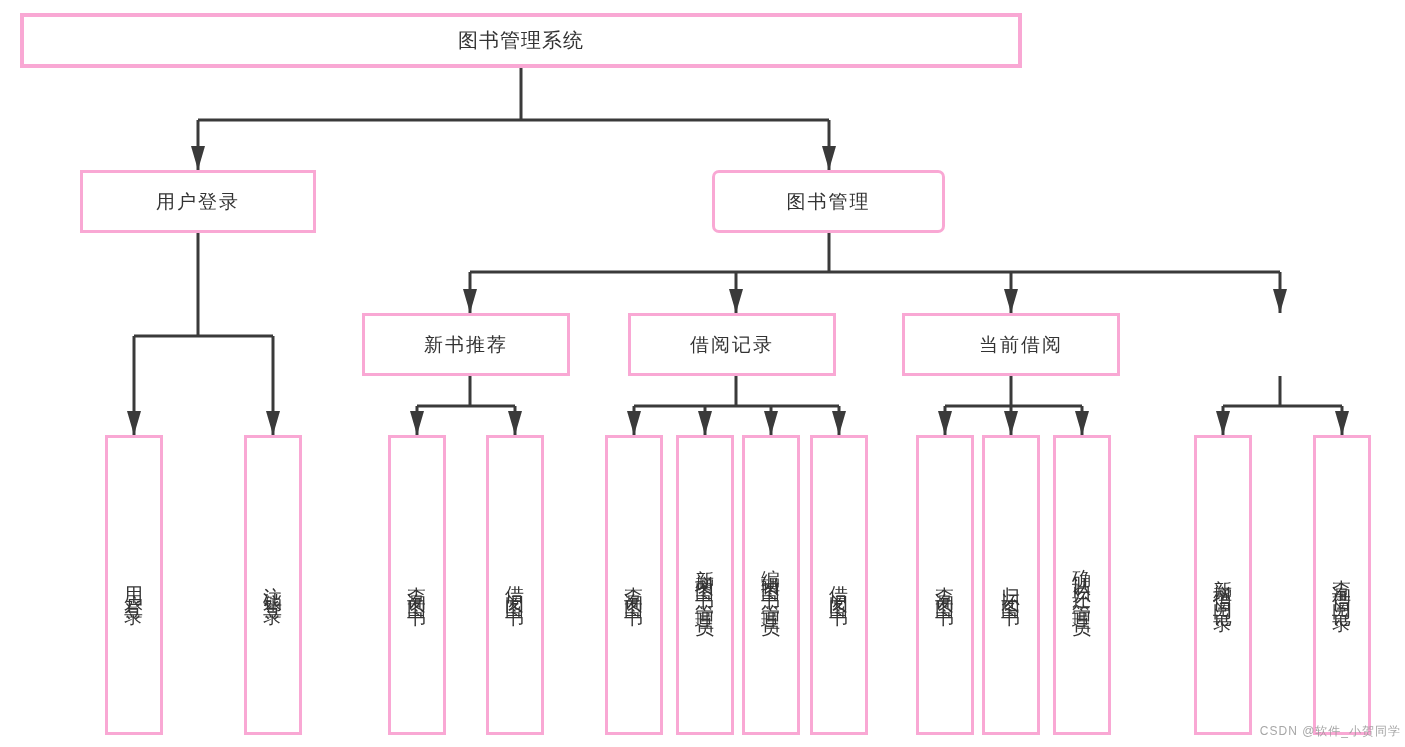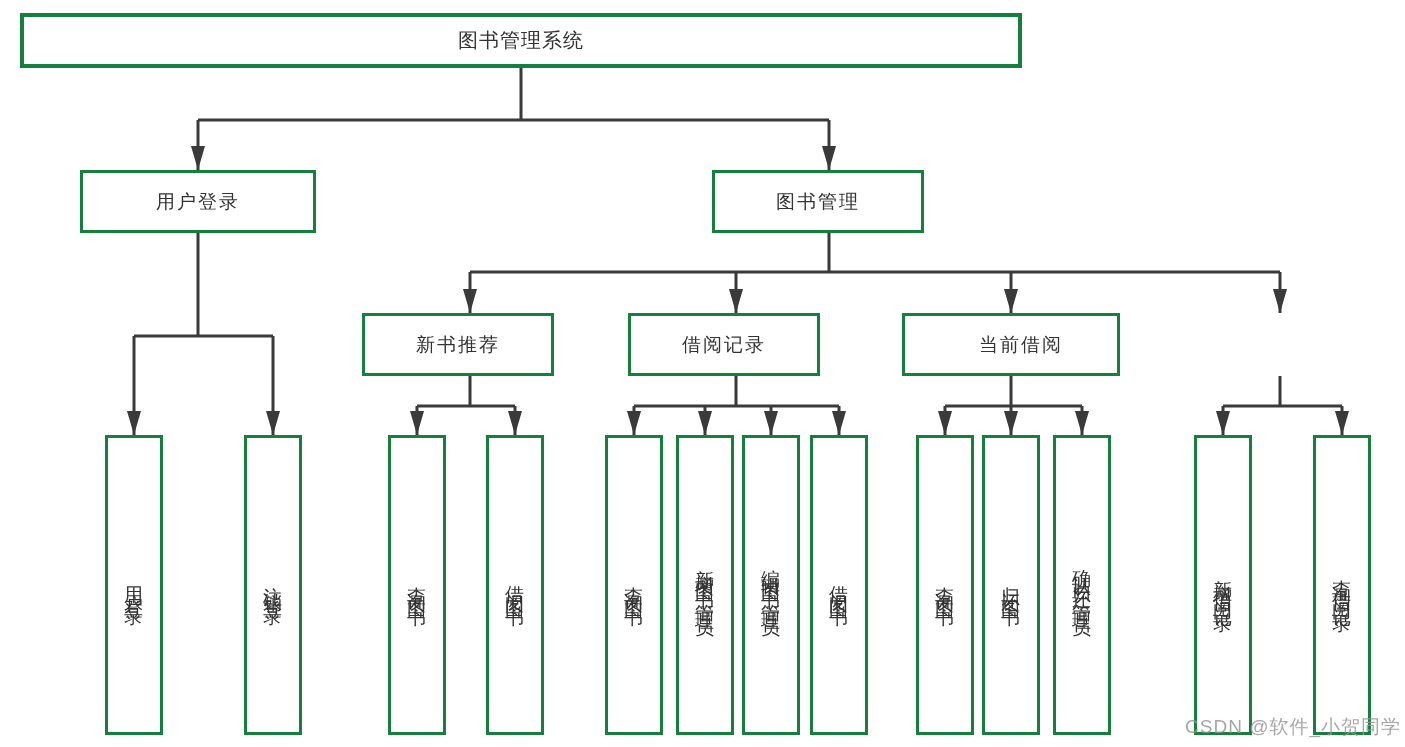--- a/index.html
+++ b/index.html
@@ -7,48 +7,48 @@
     position:relative;
     width:1405px;height:747px;
     background:#ffffff;
     overflow:hidden;
     font-family:"Liberation Sans","DejaVu Sans",sans-serif;
   }
   .connectors{position:absolute;left:0;top:0;width:1405px;height:747px;}
   .box{
     position:absolute;
     box-sizing:border-box;
-    border:3px solid #15803d;
+    border:3px solid #f9a8d4;
     background:#ffffff;
     display:flex;align-items:center;justify-content:center;
     color:#333333;
   }
   .root{left:20px;top:13px;width:1002px;height:55px;border-width:4px;font-size:20px;letter-spacing:1px;}
   .l2,.l3{font-size:19px;letter-spacing:2px;}
   .l2{top:170px;height:63px;}
   .l2a{left:80px;width:236px;}
-  .l2b{left:712px;width:212px;}
-  .l3{top:313px;height:63px;width:192px;}
+  .l2b{left:712px;width:233px;border-radius:7px;}
+  .l3{top:313px;height:63px;width:208px;}
   .l3a{left:362px;}
   .l3b{left:628px;}
   .l3c{left:902px;width:218px;padding-left:20px;}
   .l3d{left:1172px;}
   .leaf{top:435px;height:300px;width:58px;}
   .leaf span{
     writing-mode:vertical-rl;
     font-size:19px;
     letter-spacing:7px;
     color:#333333;
     line-height:1;
     white-space:nowrap;
   }
   .watermark{
     position:absolute;
     right:4px;bottom:7px;
-    font-size:19px;
+    font-size:12px;
     color:rgba(150,150,150,0.85);
     letter-spacing:1px;
     z-index:10;
   }
 </style>
 </head>
 <body>
 
 <div class="stage">
 

